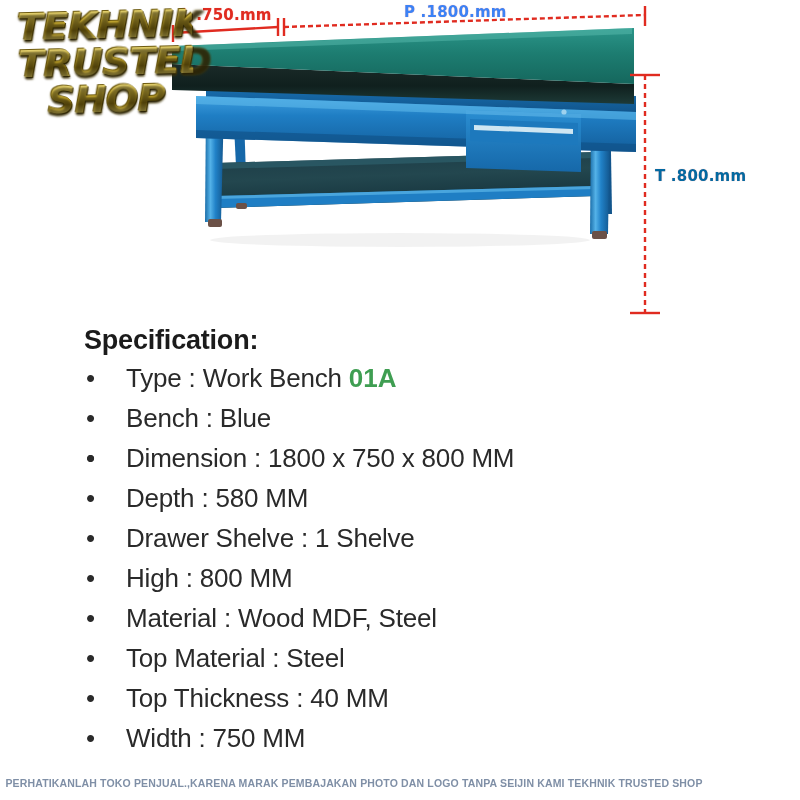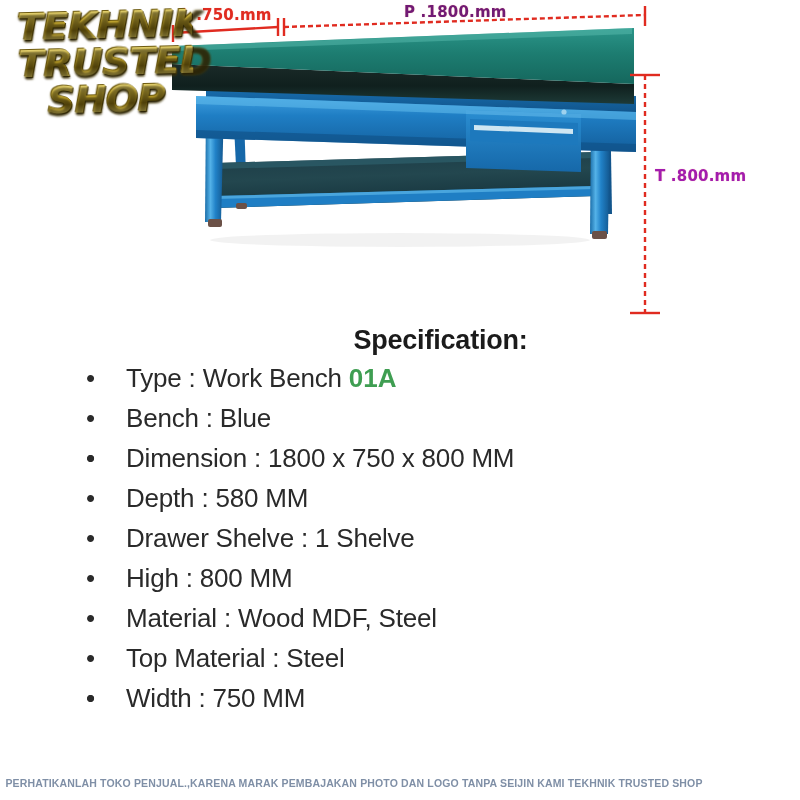--- a/index.html
+++ b/index.html
@@ -90,21 +90,20 @@
     width: 800px;
     z-index: 20;
   }
   #spec-heading {
     margin: 0 3px 2px 84px;
     font-size: 27px;
     font-weight: bold;
     color: #1b1b1b;
     letter-spacing: -0.2px;
     font-family: "Liberation Sans", sans-serif;
-    text-align: center;
   }
   #spec-list {
     list-style: none;
     margin: 0;
     padding: 0;
   }
   #spec-list li {
     position: relative;
     margin: 0 0 0 84px;
     padding-left: 42px;
@@ -249,40 +248,40 @@
       <line x1="284" y1="18" x2="284" y2="36"></line>
       <line x1="645" y1="6" x2="645" y2="26"></line>
 
       <line x1="645" y1="75" x2="645" y2="313" stroke-dasharray="5 4"></line>
       <line x1="630" y1="75" x2="660" y2="75"></line>
       <line x1="630" y1="313" x2="660" y2="313"></line>
     </g>
   </svg>
 
   <div class="dim-label" id="dim-label-length" style="color: rgb(224, 43, 32);">L .750.mm</div>
-  <div class="dim-label" id="dim-label-depth" style="color: #701a75;">P .1800.mm</div>
-  <div class="dim-label" id="dim-label-height" style="color: #a21caf;">T .800.mm</div>
+  <div class="dim-label" id="dim-label-depth" style="color: #3b82f6;">P .1800.mm</div>
+  <div class="dim-label" id="dim-label-height" style="color: #0369a1;">T .800.mm</div>
 
   <div id="logo">
     <span class="logo-line l1">TEKHNIK</span>
     <span class="logo-line l2">TRUSTED</span>
     <span class="logo-line l3">SHOP</span>
   </div>
 </div>
 
 <div id="spec">
   <h2 id="spec-heading">Specification:</h2>
   <ul id="spec-list">
       <li><span class="bullet">•</span><span>Type : Work Bench </span><span class="hl-code" style="color: rgb(63, 158, 82);">01A</span></li>
       <li><span class="bullet">•</span><span>Bench : Blue</span></li>
       <li><span class="bullet">•</span></li>
       <li><span class="bullet">•</span><span>Dimension : 1800 x 750 x 800 MM</span></li>
       <li><span class="bullet">•</span><span>Depth : 580 MM</span></li>
       <li><span class="bullet">•</span><span>Drawer Shelve : 1 Shelve</span></li>
       <li><span class="bullet">•</span><span>High : 800 MM</span></li>
       <li><span class="bullet">•</span><span>Material : Wood MDF, Steel</span></li>
       <li><span class="bullet">•</span><span>Top Material : Steel</span></li>
-      <li><span class="bullet">•</span></li>
+      <li><span class="bullet">•</span><span>Top Thickness : 40 MM</span></li>
       <li><span class="bullet">•</span><span>Width : 750 MM</span></li>
     </ul>
 </div>
 
 <div id="footer-note" style="color: rgb(127, 143, 166);">PERHATIKANLAH TOKO PENJUAL.,KARENA MARAK PEMBAJAKAN PHOTO DAN LOGO TANPA SEIJIN KAMI TEKHNIK TRUSTED SHOP</div>
 
 </body></html>

